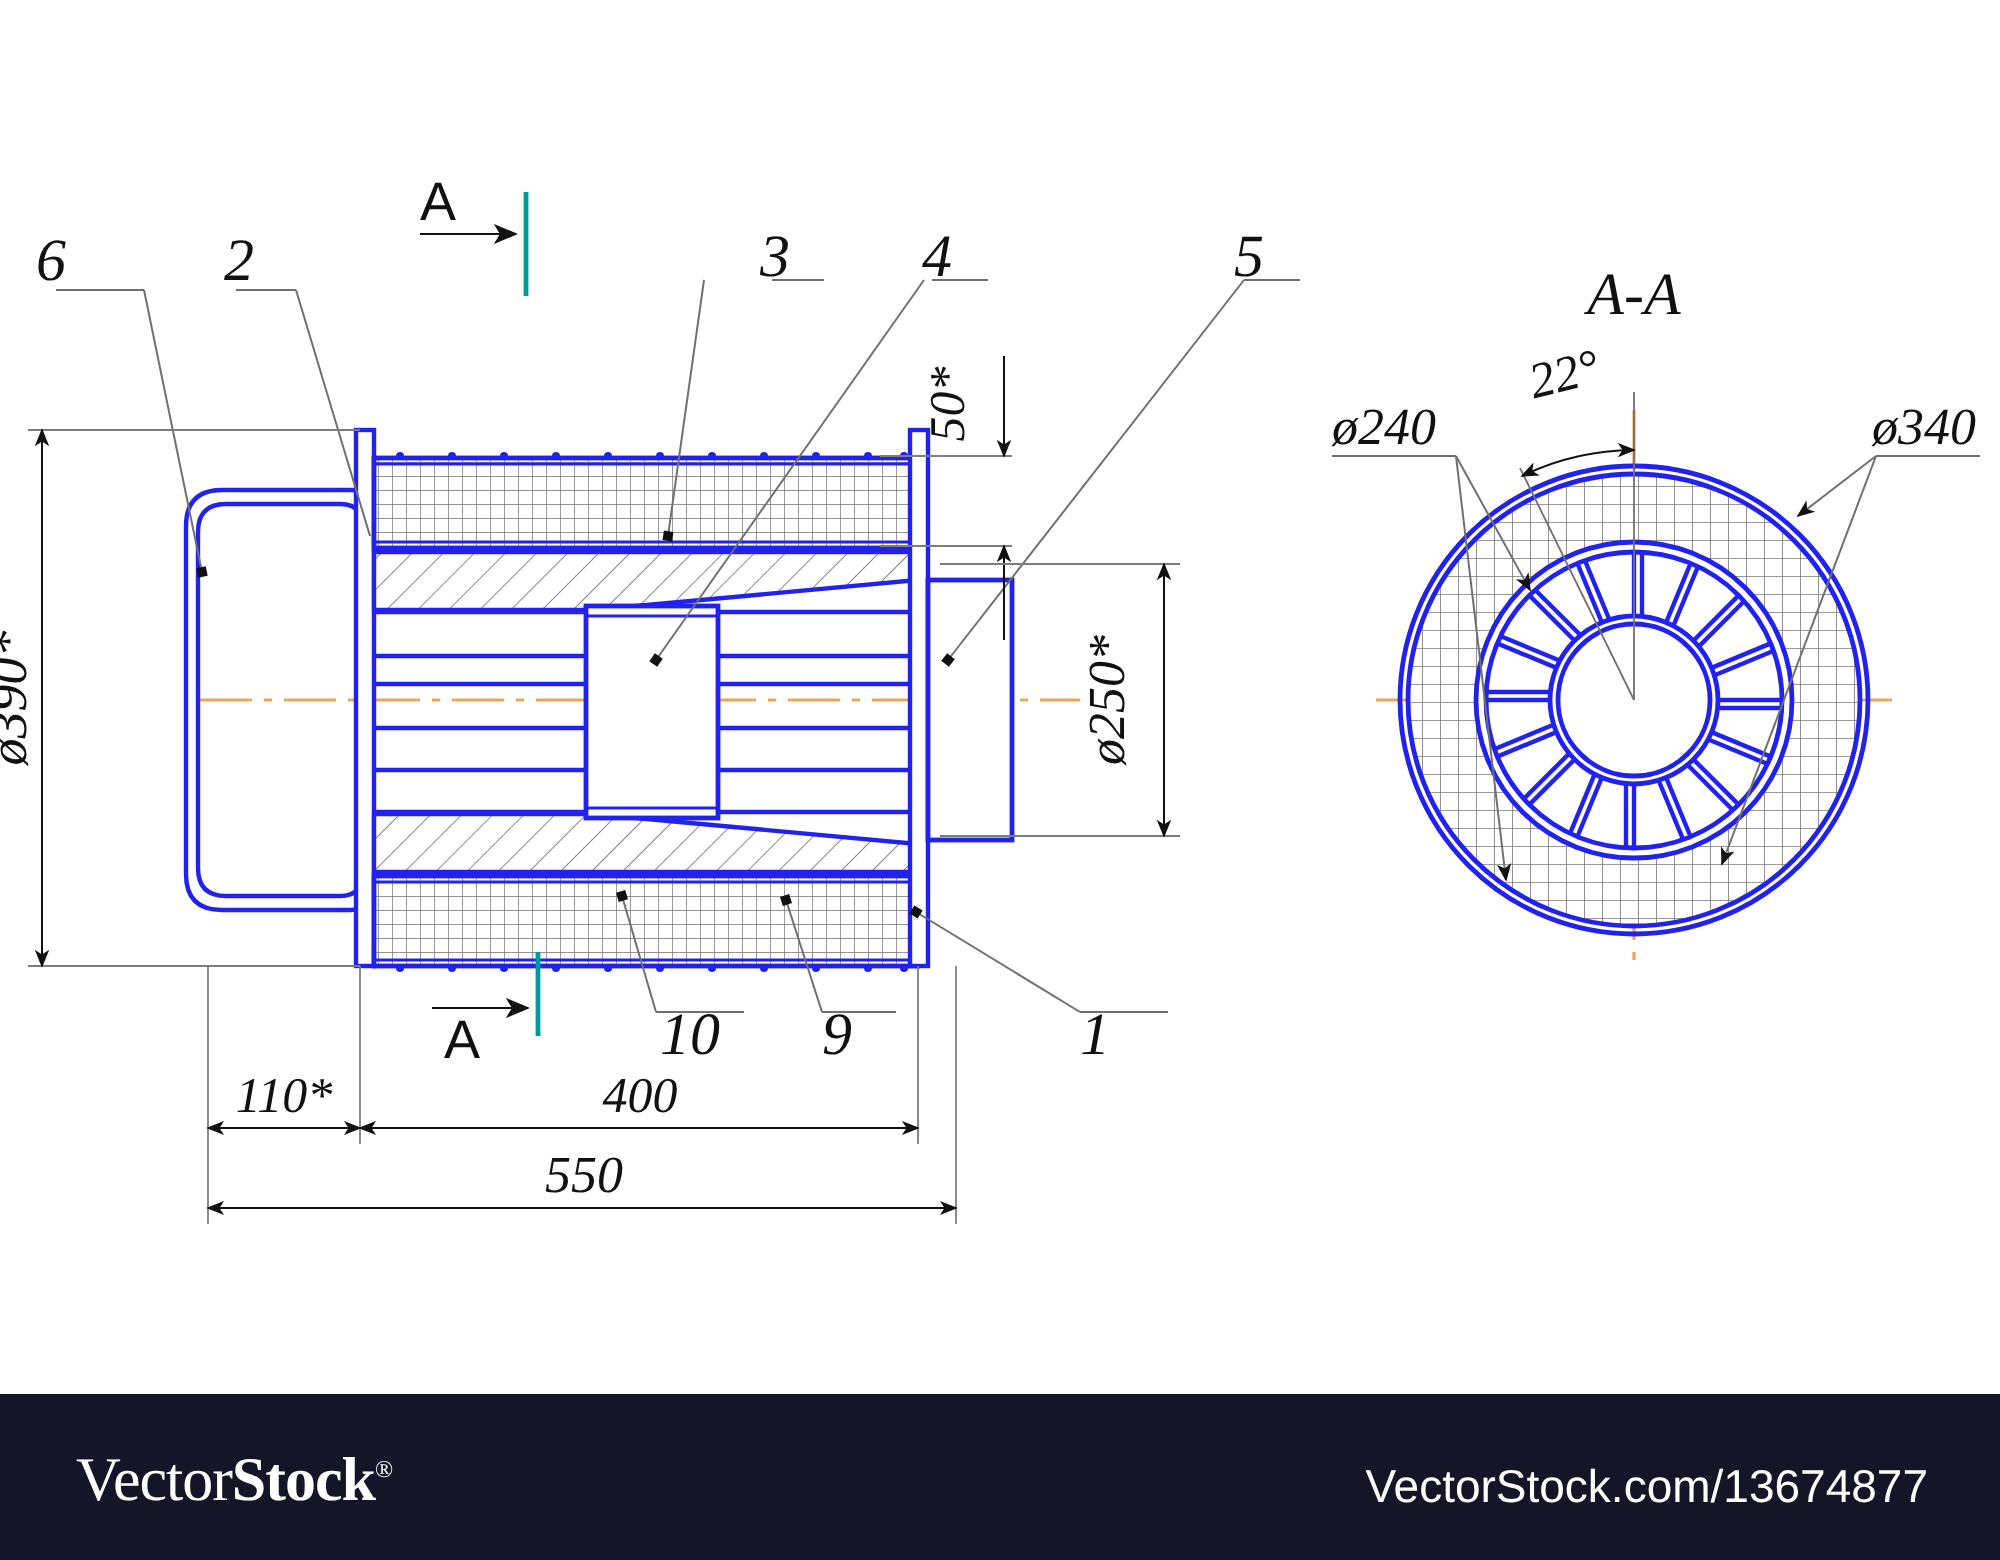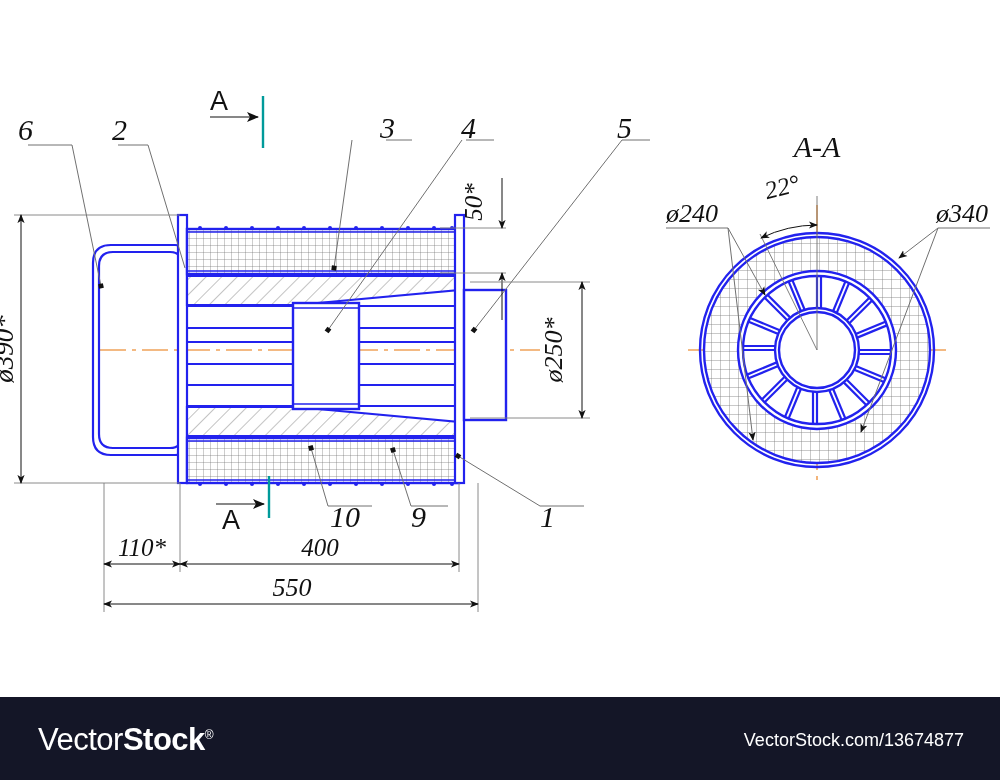--- a/index.html
+++ b/index.html
@@ -2,27 +2,27 @@
 <html><head>
 <meta charset="utf-8">
 <style>
   html,body{margin:0;padding:0;background:#ffffff;}
   body{width:1000px;height:780px;position:relative;overflow:hidden;
        font-family:"Liberation Sans",sans-serif;}
   #canvas{position:absolute;left:0;top:0;width:1000px;height:780px;}
   .wm-bar{position:absolute;left:0;top:697px;width:1000px;height:83px;
           background:#141627;}
   .wm-logo{position:absolute;left:38px;top:722px;
-           font-family:Liberation Sans, sans-serif;
+           font-family:Liberation Serif, serif;
            font-size:31px;color:#ffffff;letter-spacing:-0.5px;white-space:nowrap;}
   .wm-logo b{font-weight:bold;}
   .wm-logo sup{font-size:12px;vertical-align:super;font-weight:normal;}
   .wm-url{position:absolute;right:36px;top:730px;
           font-family:"Liberation Sans",sans-serif;
-          font-size:18px;color:#ffffff;white-space:nowrap;}
+          font-size:23px;color:#ffffff;white-space:nowrap;}
 </style>
 </head>
 <body>
 
 <svg id="canvas" viewBox="0 0 1000 780" xmlns="http://www.w3.org/2000/svg">
   <defs>
 
     <pattern id="meshFine" width="7" height="7" patternUnits="userSpaceOnUse">
       <rect width="7" height="7" fill="#ffffff"></rect>
       <path d="M0 0 H7 M0 0 V7" stroke="#6f6f6f" stroke-width="0.7"></path>

